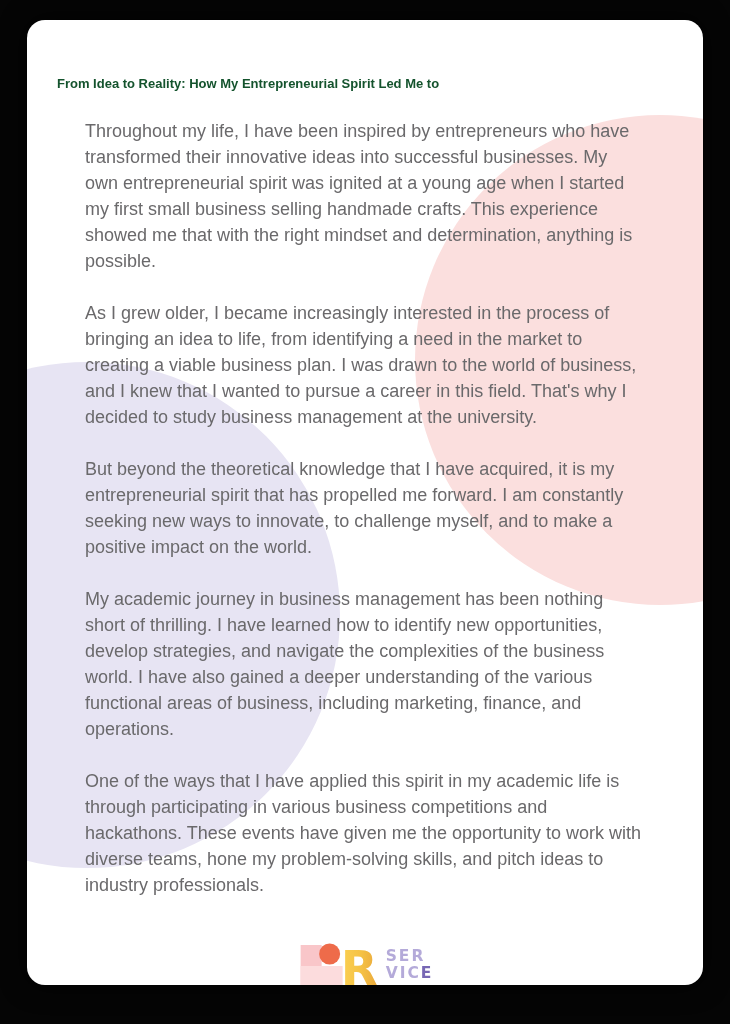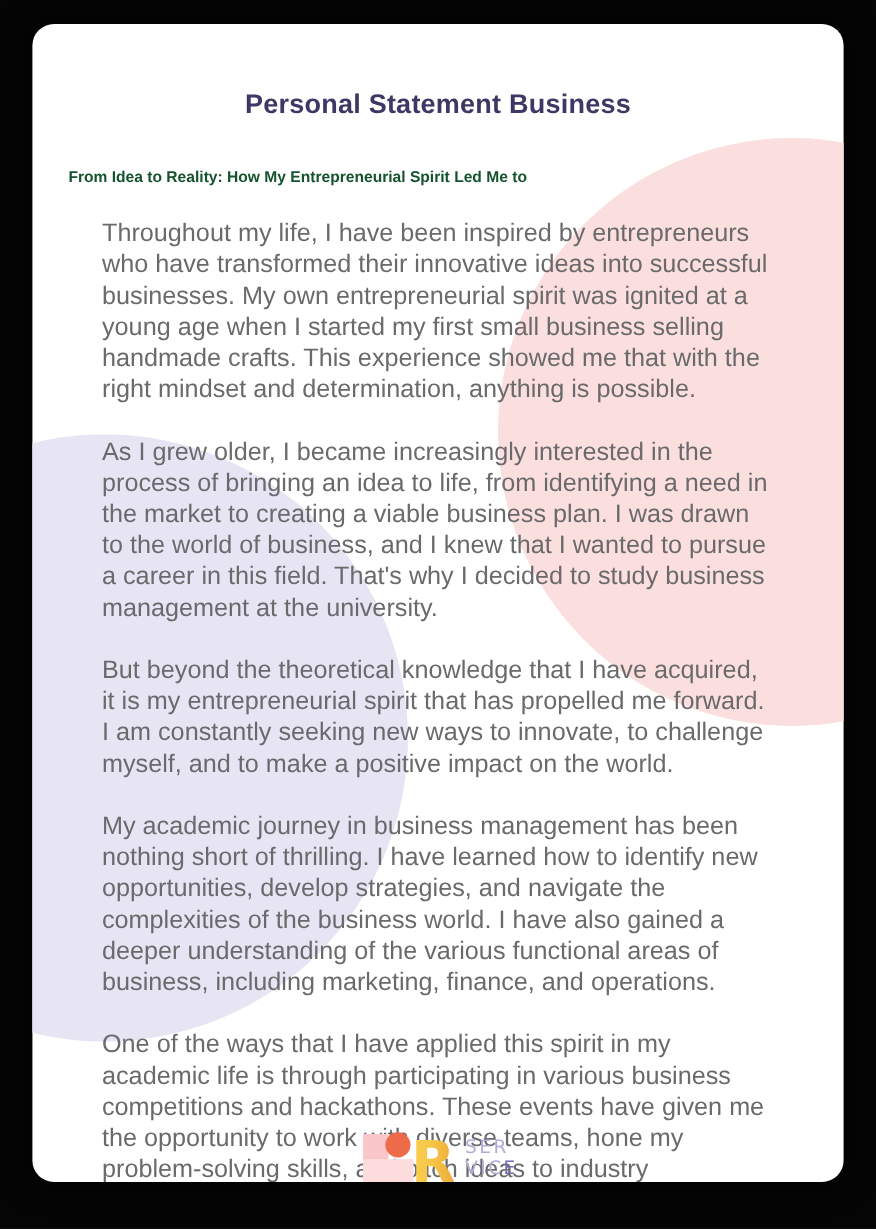--- a/index.html
+++ b/index.html
@@ -62,57 +62,56 @@
     color: #14532d;
     font-size: 13px;
     line-height: 24px;
     font-weight: bold;
   }
   .essay-title span { display: block; }
   .essay-body {
     margin: 22px auto 0;
     width: 560px;
     color: #6a696b;
-    font-size: 21px;
+    font-size: 18px;
     line-height: 26px;
   }
   .essay-body p { margin: 0 0 26px 0; }
   .brand-logo {
     position: absolute;
     left: 50%;
     transform: translateX(-50%);
     top: 868px;
     display: flex;
     align-items: center;
     z-index: 1;
   }
   .logo-mark { display: block; }
   .logo-wordmark {
     margin-left: 5px;
     font-family: "DejaVu Sans", sans-serif;
-    font-weight: normal;
+    font-weight: bold;
     font-size: 15.5px;
     line-height: 17px;
     letter-spacing: 2px;
     color: #b4aad9;
   }
   .logo-wordmark div { white-space: nowrap; }
   .logo-letter-accent { color: #7767b4; letter-spacing: 0; }
 </style>
 </head>
 <body>
 
 <div class="page-card">
   <div class="deco-circle deco-pink"></div>
   <div class="deco-circle deco-lavender"></div>
 
   <div class="content">
 
     <h1 class="doc-title">
-      <span>Personal Statement Business</span>
     </h1>
 
     <h2 class="essay-title">
       <span>From Idea to Reality: How My Entrepreneurial Spirit Led Me to</span>
     </h2>
 
     <div class="essay-body">
       <p>Throughout my life, I have been inspired by entrepreneurs who have transformed their innovative ideas into successful businesses. My own entrepreneurial spirit was ignited at a young age when I started my first small business selling handmade crafts. This experience showed me that with the right mindset and determination, anything is possible.</p>
       <p>As I grew older, I became increasingly interested in the process of bringing an idea to life, from identifying a need in the market to creating a viable business plan. I was drawn to the world of business, and I knew that I wanted to pursue a career in this field. That's why I decided to study business management at the university.</p>
       <p>But beyond the theoretical knowledge that I have acquired, it is my entrepreneurial spirit that has propelled me forward. I am constantly seeking new ways to innovate, to challenge myself, and to make a positive impact on the world.</p>

